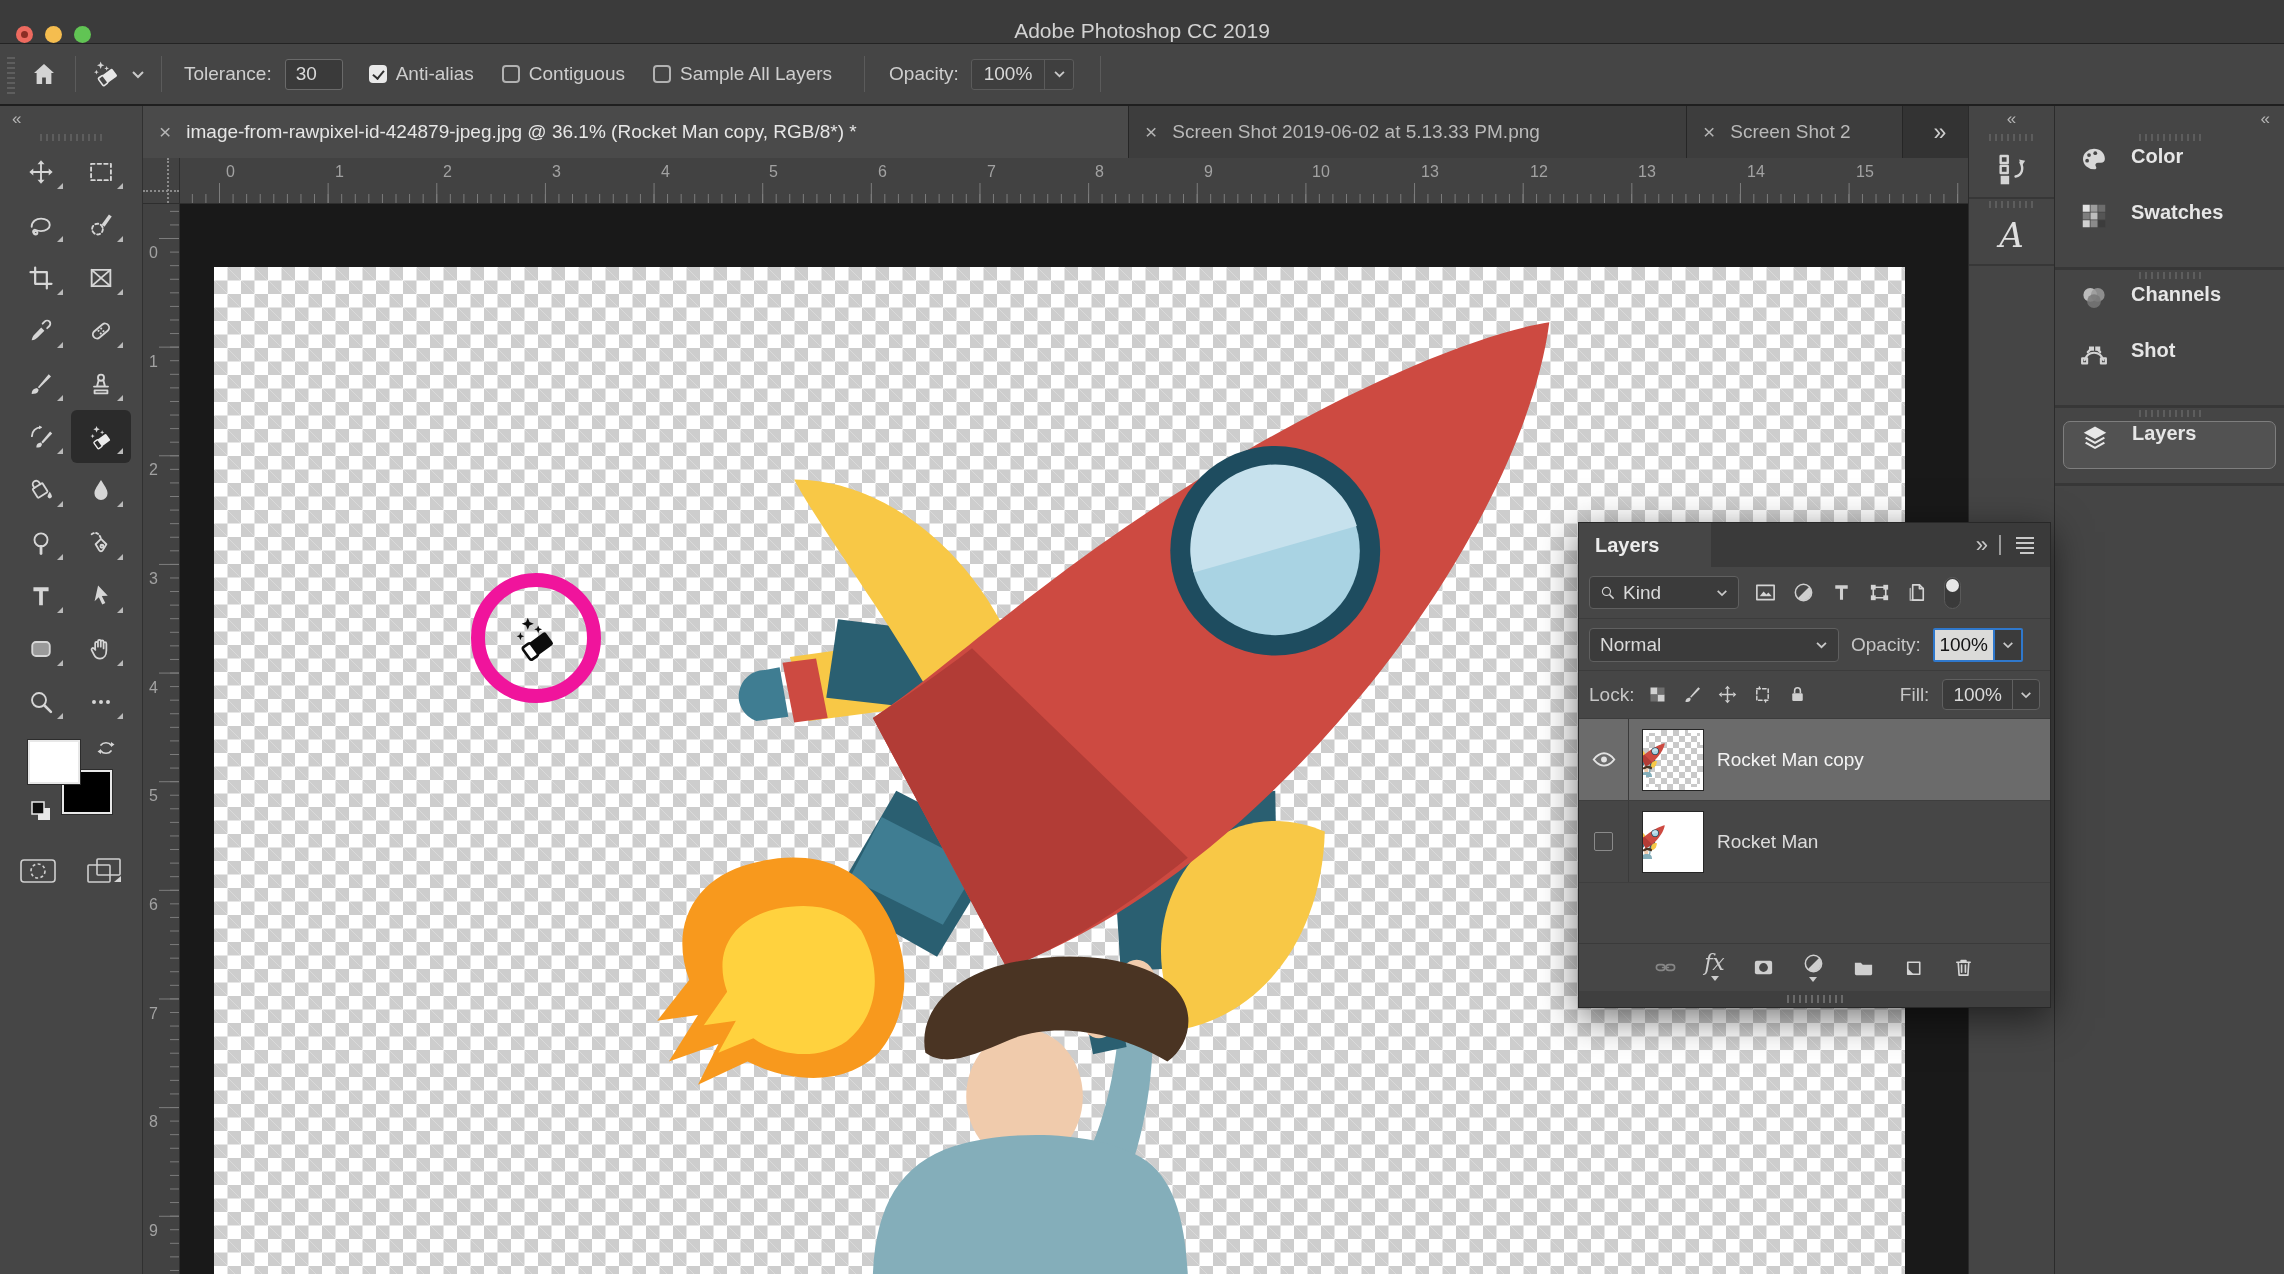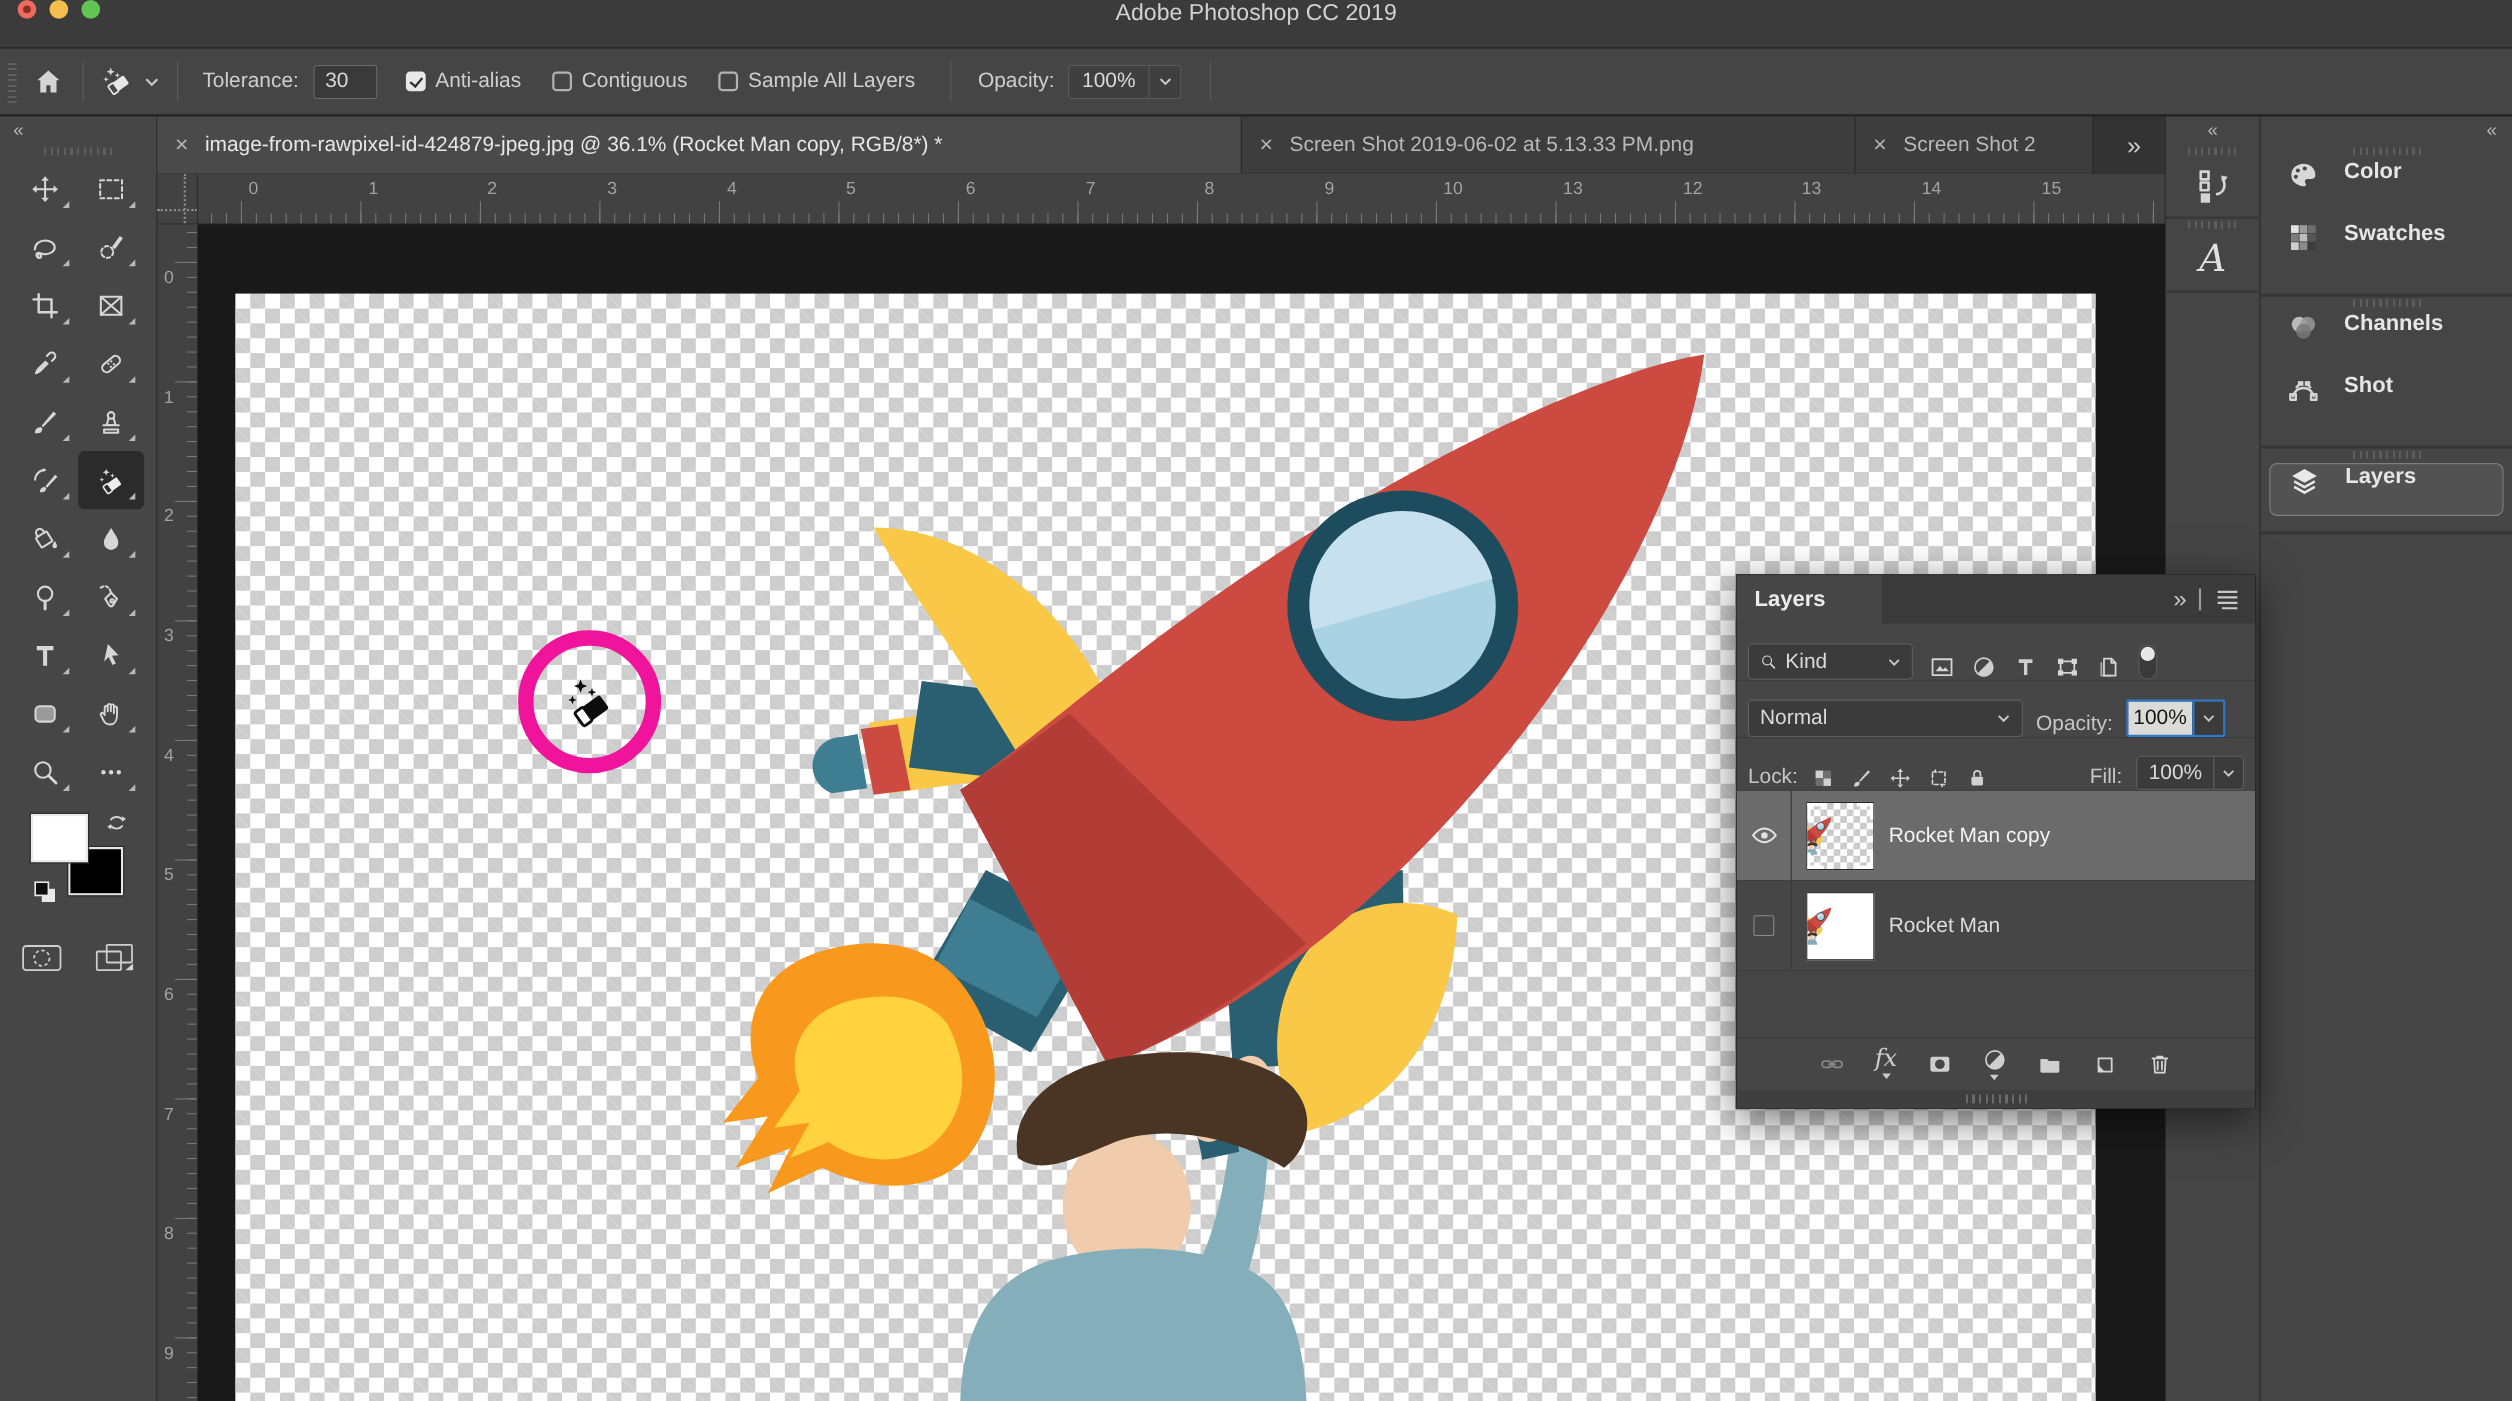--- a/index.html
+++ b/index.html
@@ -2,21 +2,21 @@
 <html><head>
 <meta charset="utf-8">
 <style>
   * { margin:0; padding:0; box-sizing:border-box; }
   html,body { width:2284px; height:1274px; overflow:hidden; background:#3c3c3c;
     font-family:"Liberation Sans", sans-serif; }
   .app { position:relative; width:2284px; height:1274px; background:#3c3c3c; color:#cfcfcf; }
 
   
   .titlebar { height:44px; background:#3b3b3b; border-bottom:1px solid #232323;
-    display:flex; align-items:flex-start; position:relative; }
+    display:flex; align-items:flex-end; position:relative; }
   .lights { display:flex; gap:12px; margin-left:16px; }
   .light { width:17px; height:17px; border-radius:50%; position:relative; }
   .light.red { background:#ed6a5f; } .light.red::after{content:"";position:absolute;left:5px;top:5px;width:7px;height:7px;border-radius:50%;background:#8c2e24;}
   .light.yellow { background:#f5bd4f; }
   .light.green { background:#61c454; }
   .wtitle { position:absolute; left:0; right:0; text-align:center; font-size:21px; color:#d2d2d2; }
 
   
   .optionsbar { height:62px; background:#454545; border-bottom:2px solid #1f1f1f;
     display:flex; align-items:center; font-size:19px; color:#cecece; }
@@ -128,21 +128,21 @@
   
   .lpanel { position:absolute; left:1578px; top:522px; width:473px; height:486px; background:#464646;
     border:1px solid #282828; box-shadow:0 10px 36px rgba(0,0,0,.55); z-index:40;
     display:flex; flex-direction:column; font-size:19px; }
   .lp-head { height:44px; background:#3a3a3a; display:flex; align-items:stretch; flex:none; }
   .lp-tab { width:132px; background:#464646; display:flex; align-items:center; padding-left:16px;
     color:#ececec; font-size:20px; font-weight:600; }
   .lp-hicons { margin-left:auto; display:flex; align-items:center; gap:13px; padding-right:14px; color:#c8c8c8; }
   .lp-hicons .ov { font-size:22px; letter-spacing:-2px; }
   .lp-hicons .bar { width:2px; height:20px; background:#9a9a9a; }
-  .lp-row { display:flex; align-items:flex-end; border-bottom:1px solid #3c3c3c; flex:none; padding:0 10px; }
+  .lp-row { display:flex; align-items:center; border-bottom:1px solid #3c3c3c; flex:none; padding:0 10px; }
   .lp-filter { height:52px; gap:15px; }
   .kindbox { width:150px; height:33px; background:#3b3b3b; border:1px solid #606060; border-radius:4px;
     display:flex; align-items:center; padding:0 10px; gap:8px; color:#dadada; }
   .kindbox .sp { flex:1; }
   .fic svg { width:23px; height:23px; display:block; }
   .pill { width:17px; height:32px; border-radius:9px; background:#3a3a3a; border:1px solid #5a5a5a; position:relative; }
   .pill::after { content:""; position:absolute; left:1px; top:1px; width:13px; height:13px; border-radius:50%; background:#e8e8e8; }
   .lp-blend { height:52px; gap:12px; }
   .blendsel { width:250px; height:34px; background:#3b3b3b; border:1px solid #606060; border-radius:4px;
     display:flex; align-items:center; padding:0 10px; color:#dadada; }

